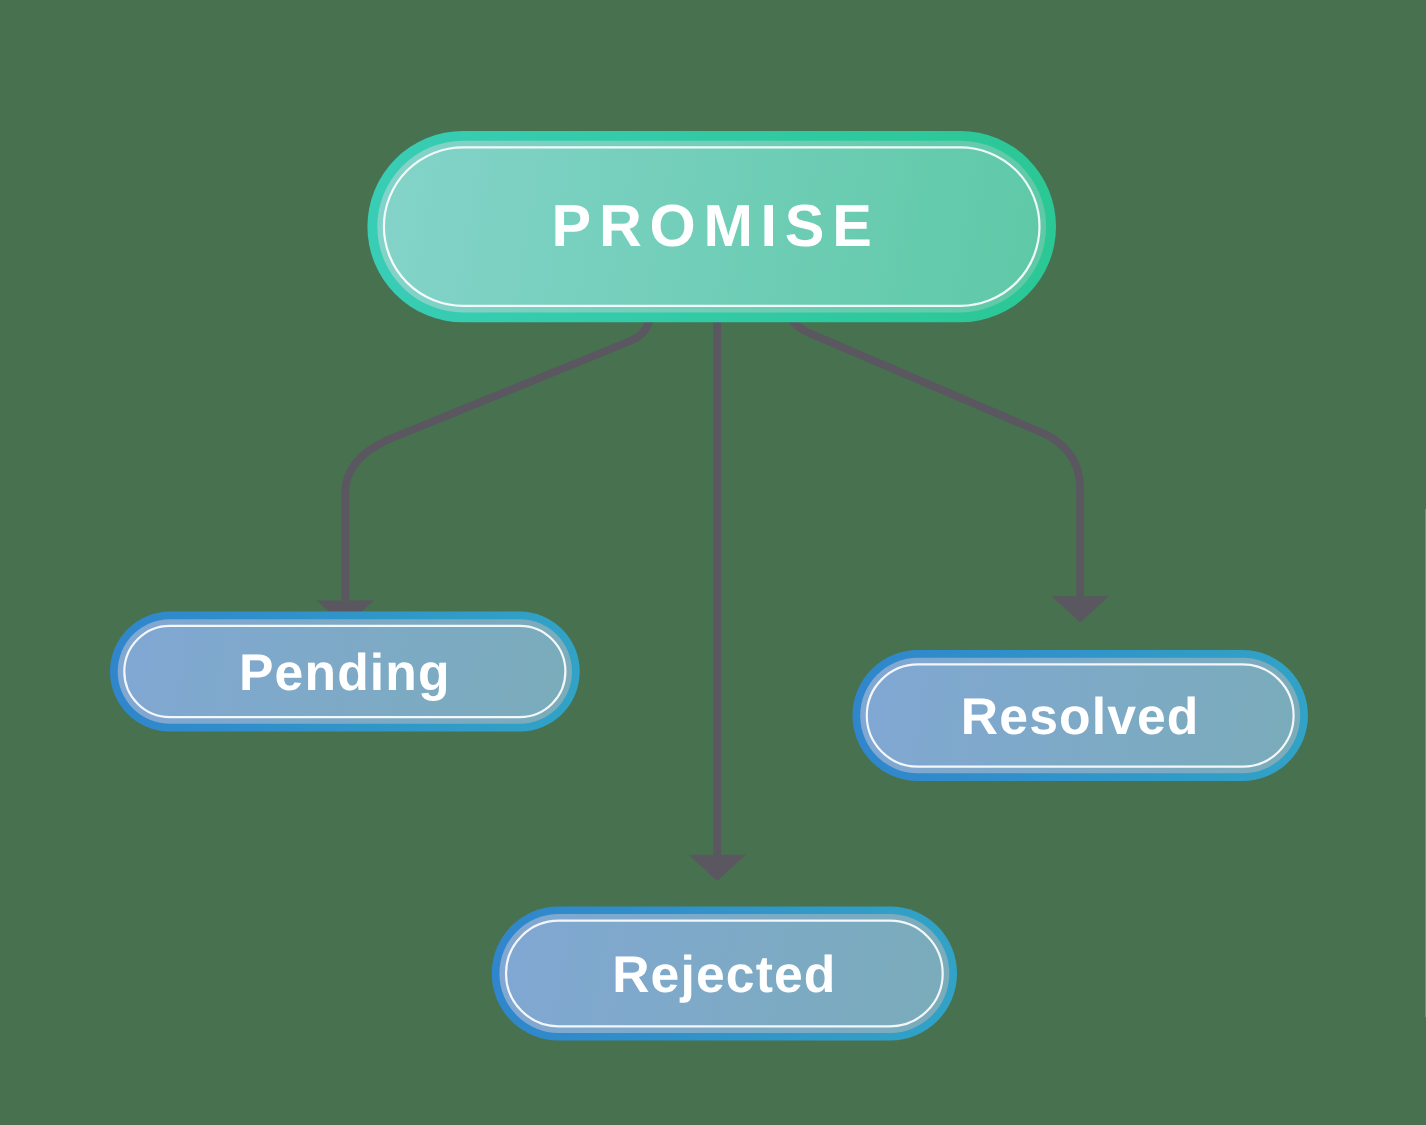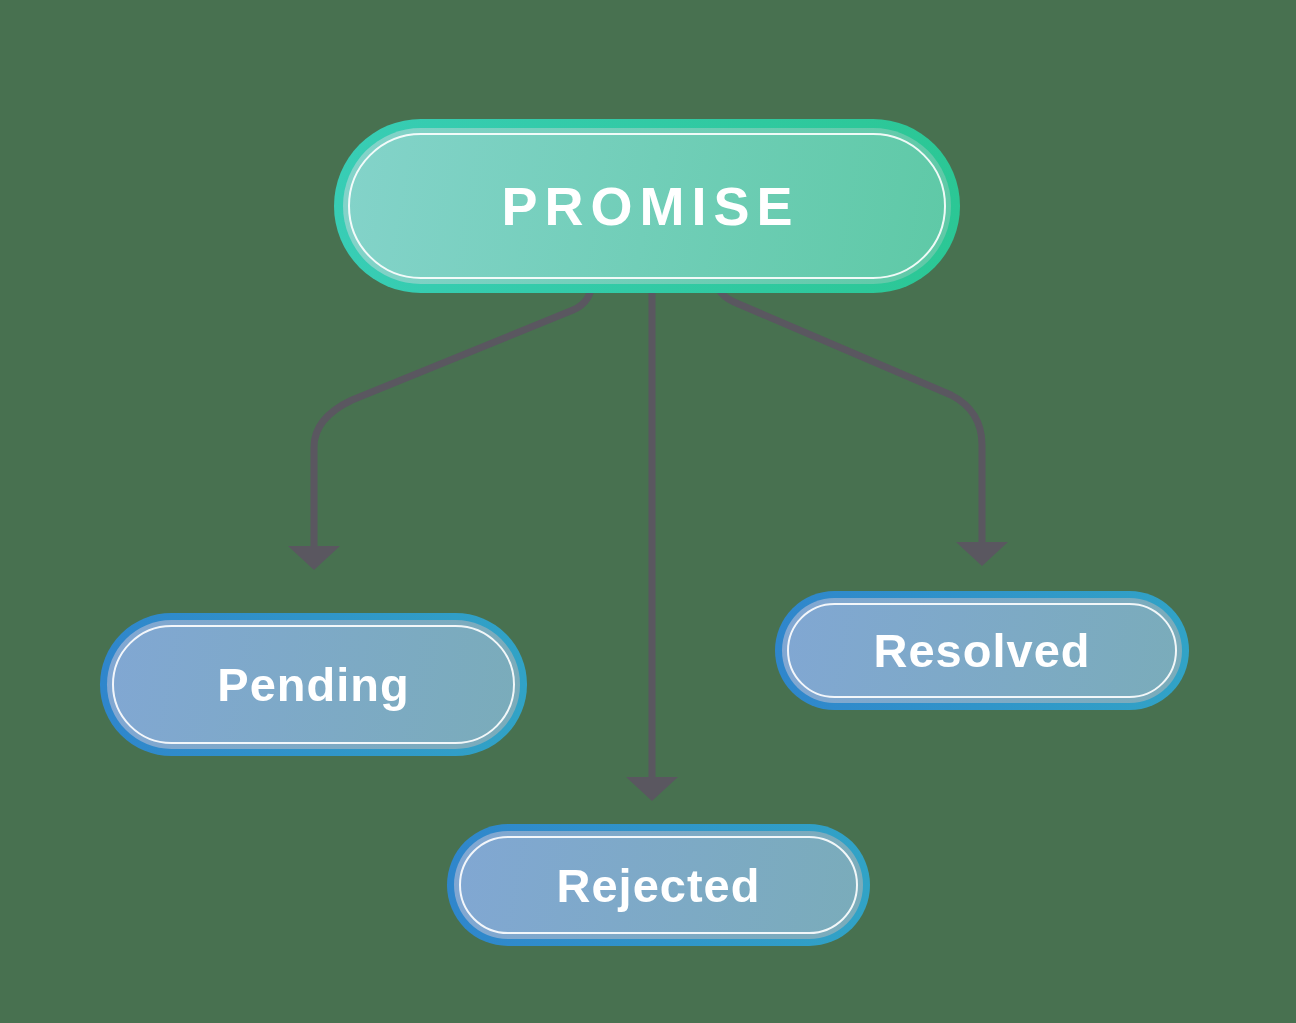--- a/index.html
+++ b/index.html
@@ -91,21 +91,21 @@
   .label-promise {
     font-size: 54px;
     letter-spacing: 7px;
     padding-left: 7px; 
   }
   .label-state {
     font-size: 47px;
     letter-spacing: 1px;
   }
   #node-promise  { left: 334px; top: 83px;  width: 626px; height: 174px; }
-  #node-pending  { left: 100px; top: 613px; width: 427px; height: 143px; }
+  #node-pending  { left: 100px; top: 556px; width: 427px; height: 109px; }
   #node-resolved { left: 775px; top: 591px; width: 414px; height: 119px; }
   #node-rejected { left: 447px; top: 824px; width: 423px; height: 122px; }
 </style>
 </head>
 <body>
 
 <div class="canvas">
 
   <svg class="connectors" viewBox="0 0 1296 1023" aria-hidden="true">
 

